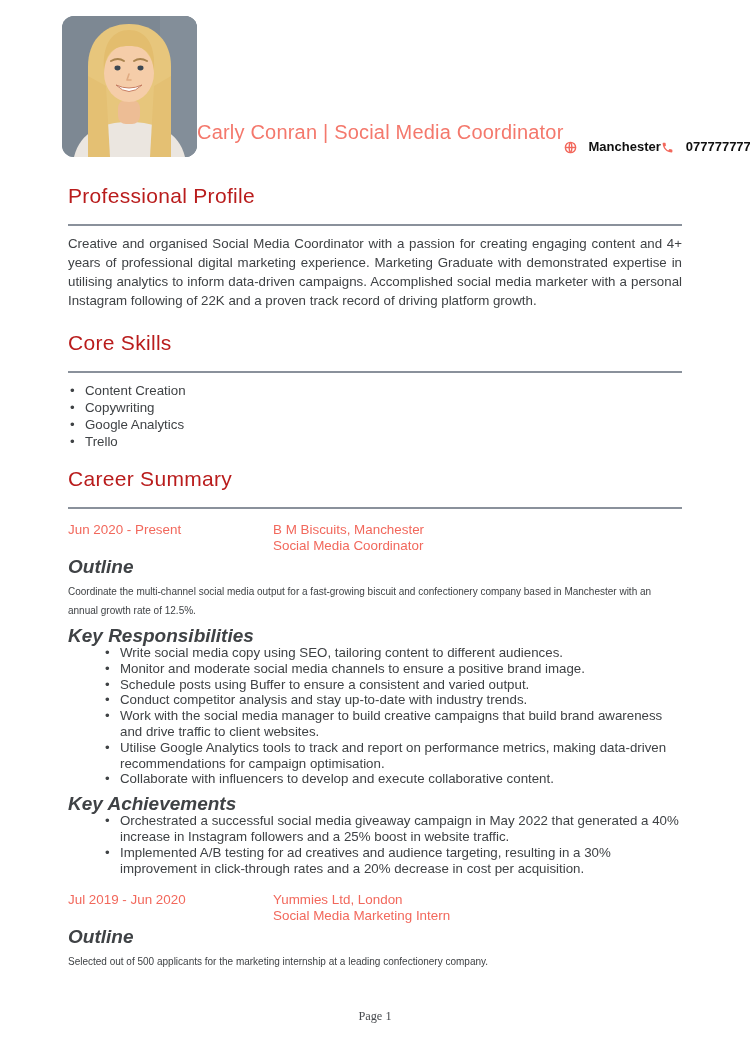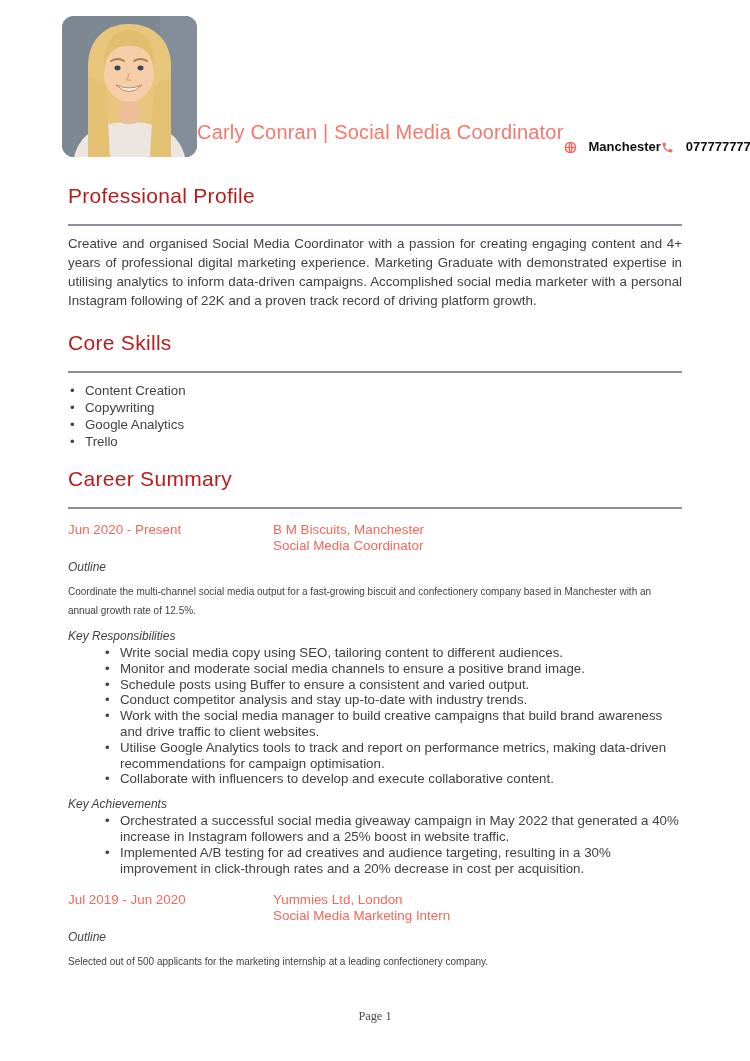--- a/index.html
+++ b/index.html
@@ -63,22 +63,22 @@
   .skills-right { flex:1; }
   
   .job-meta {
     display:flex; margin-top:13px;
     font-size:13.4px; font-weight:normal; color:#f2685c;
     line-height:15.5px;
   }
   .job-dates { width:205px; flex:none; }
   .job-titles div { line-height:15.5px; }
   .sub-label {
-    margin-top:6px; font-size:12px; font-style:italic;
-    color:#3f4245; line-height:16px;
+    margin-top:6px; font-size:19px; font-style:italic;
+    color:#3f4245; line-height:16px;font-weight:bold;
   }
   .sub-label.resp { margin-top:8px; }
   .sub-label.ach  { margin-top:9px; }
   .outline-text { margin-top:7px; font-size:10px; line-height:19px; }
   .bullets { list-style:none; font-size:13.3px; margin-top:1px; }
   .bullets li {
     position:relative; margin-left:35px; padding-left:17px;
     line-height:15.8px;
   }
   .bullets li::before {

